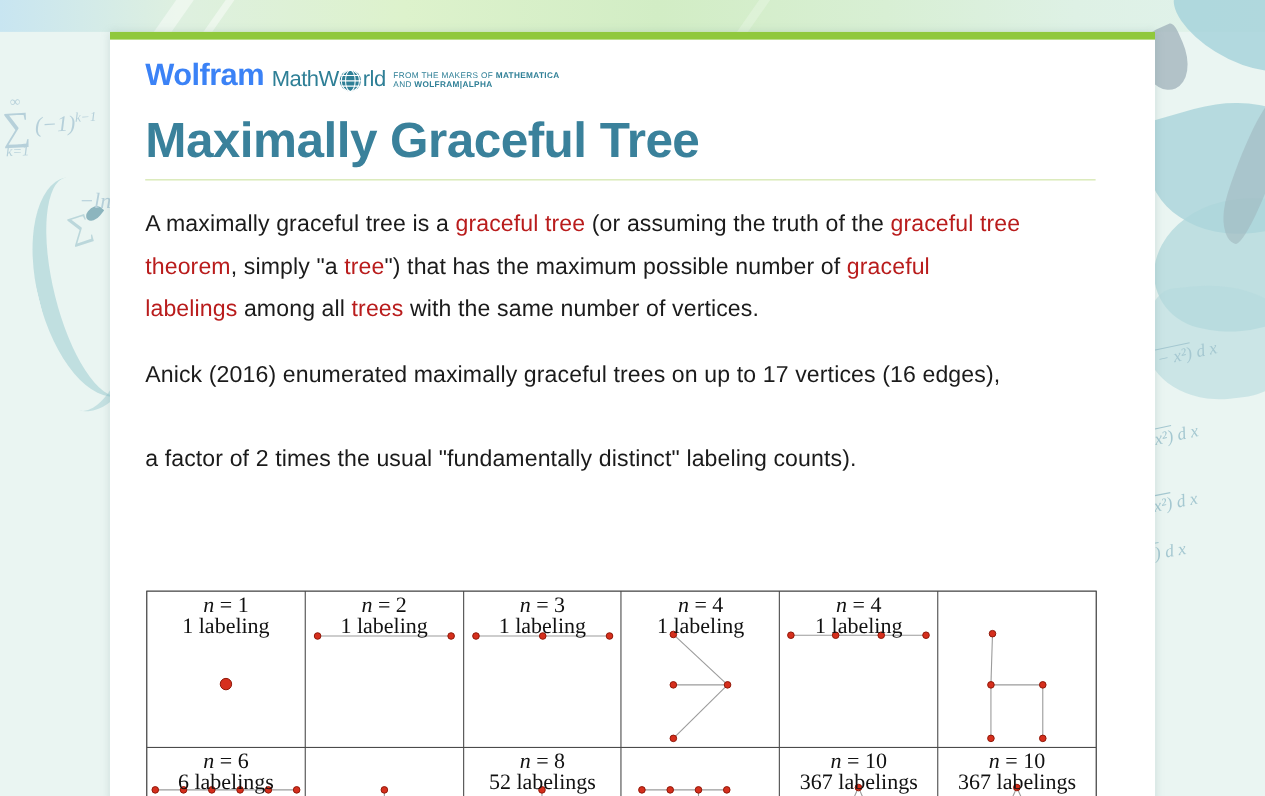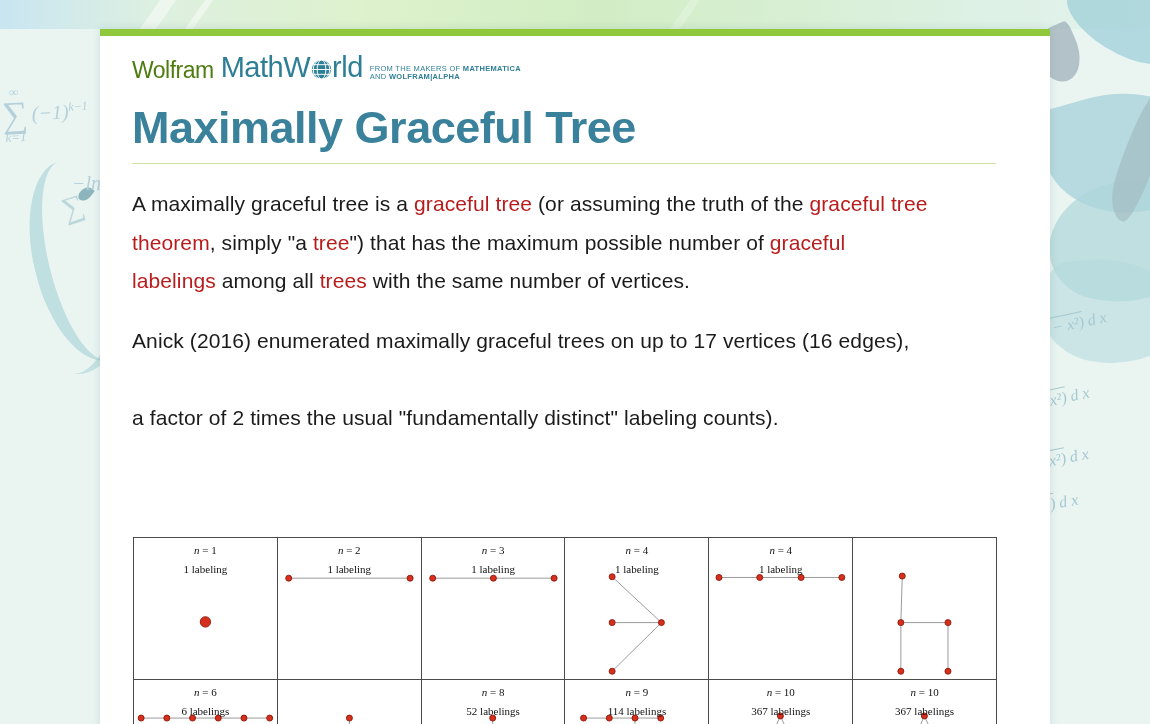--- a/index.html
+++ b/index.html
@@ -46,42 +46,42 @@
   .rf5{left:1038px;top:494px;transform:rotate(-10deg);}
   
   .card{
     position:absolute;left:100px;top:29px;width:950px;height:695px;
     background:#ffffff;border-top:7px solid #90c83c;overflow:hidden;
     box-shadow:0 0 8px rgba(90,130,130,.22);z-index:2;
   }
   .content{padding-left:32px;}
   
   .logo-row{margin-top:18px;display:flex;align-items:flex-end;height:30px;}
-  .logo-wolfram{font-size:23px;font-weight:400;color:#4d7c0f;letter-spacing:-.5px;}
-  .logo-mathworld{font-size:29px;font-weight:500;color:#2e7f96;margin-left:7px;letter-spacing:-.5px;display:inline-flex;align-items:center;}
+  .logo-wolfram{font-size:28px;font-weight:700;color:#3b82f6;letter-spacing:-.5px;}
+  .logo-mathworld{font-size:20px;font-weight:500;color:#2e7f96;margin-left:7px;letter-spacing:-.5px;display:inline-flex;}
   .globe{width:21px;height:21px;margin:0 .5px;position:relative;top:2px;}
   .tagline{margin-left:7px;margin-bottom:3px;line-height:8px;}
   .tagline div{font-size:7.5px;color:#2e7f96;letter-spacing:.3px;}
   .tagline b{font-weight:700;}
   
   .page-title{font-size:45px;font-weight:600;color:#3a819b;margin-top:18px;letter-spacing:-.5px;line-height:52px;}
   .rule{width:864px;height:0;border-top:1px solid #cde3a1;margin-top:9px;}
   
   .para{font-size:21px;line-height:38.6px;color:#1b1b1b;margin-top:21px;width:890px;letter-spacing:.1px;}
   .para .tlink{color:#b91c1c;text-decoration:none;cursor:pointer;}
   
   .ttable{
     position:absolute;left:33px;top:501px;width:862px;
     display:grid;grid-template-columns:repeat(6,1fr);
     border:1.6px solid #4b4b4b;background:#4b4b4b;grid-gap:1px;
   }
   .tcell{position:relative;height:141px;background:#ffffff;}
   .tcell svg{position:absolute;left:0;top:0;width:100%;height:100%;}
   .thdr{position:relative;z-index:1;text-align:center;padding-top:3px;
-    font-family:"Liberation Serif","DejaVu Serif",serif;font-size:11px;color:#111;line-height:18.5px;}
+    font-family:"Liberation Serif","DejaVu Serif",serif;font-size:20px;color:#111;line-height:18.5px;}
   .thdr i{font-style:italic;}
 </style>
 </head>
 <body>
 
 <div class="topband">
   <div class="streak s1"></div>
   <div class="streak s2"></div>
   <div class="streak s3"></div>
 </div>
@@ -262,24 +262,20 @@
             <line x1="18.59" y1="38.07" x2="44.33" y2="38.07" stroke="#9b9b9b" stroke-width="1"></line>
             <line x1="44.33" y1="38.07" x2="70.07" y2="38.07" stroke="#9b9b9b" stroke-width="1"></line>
             <line x1="70.07" y1="38.07" x2="95.81" y2="38.07" stroke="#9b9b9b" stroke-width="1"></line>
             <line x1="70.07" y1="38.07" x2="70.07" y2="87.42" stroke="#9b9b9b" stroke-width="1"></line>
             <circle cx="18.59" cy="38.07" r="3" fill="#d62f1d" stroke="#8f1708" stroke-width="0.9"></circle>
             <circle cx="44.33" cy="38.07" r="3" fill="#d62f1d" stroke="#8f1708" stroke-width="0.9"></circle>
             <circle cx="70.07" cy="38.07" r="3" fill="#d62f1d" stroke="#8f1708" stroke-width="0.9"></circle>
             <circle cx="95.81" cy="38.07" r="3" fill="#d62f1d" stroke="#8f1708" stroke-width="0.9"></circle>
             <circle cx="70.07" cy="87.42" r="3" fill="#d62f1d" stroke="#8f1708" stroke-width="0.9"></circle>
           </svg>
-          <div class="thdr">
-            <div><i>n</i> = 9</div>
-            <div>114 labelings</div>
-          </div>
         </div>
         <div class="tcell">
           <svg viewBox="0 0 143 141" preserveAspectRatio="none">
             <line x1="71.5" y1="35.955" x2="57.2" y2="67.67999999999999" stroke="#9b9b9b" stroke-width="1"></line>
             <line x1="71.5" y1="35.955" x2="85.8" y2="67.67999999999999" stroke="#9b9b9b" stroke-width="1"></line>
             <circle cx="71.5" cy="35.955" r="3" fill="#d62f1d" stroke="#8f1708" stroke-width="0.9"></circle>
             <circle cx="57.2" cy="67.67999999999999" r="3" fill="#d62f1d" stroke="#8f1708" stroke-width="0.9"></circle>
             <circle cx="85.8" cy="67.67999999999999" r="3" fill="#d62f1d" stroke="#8f1708" stroke-width="0.9"></circle>
           </svg>
           <div class="thdr">

